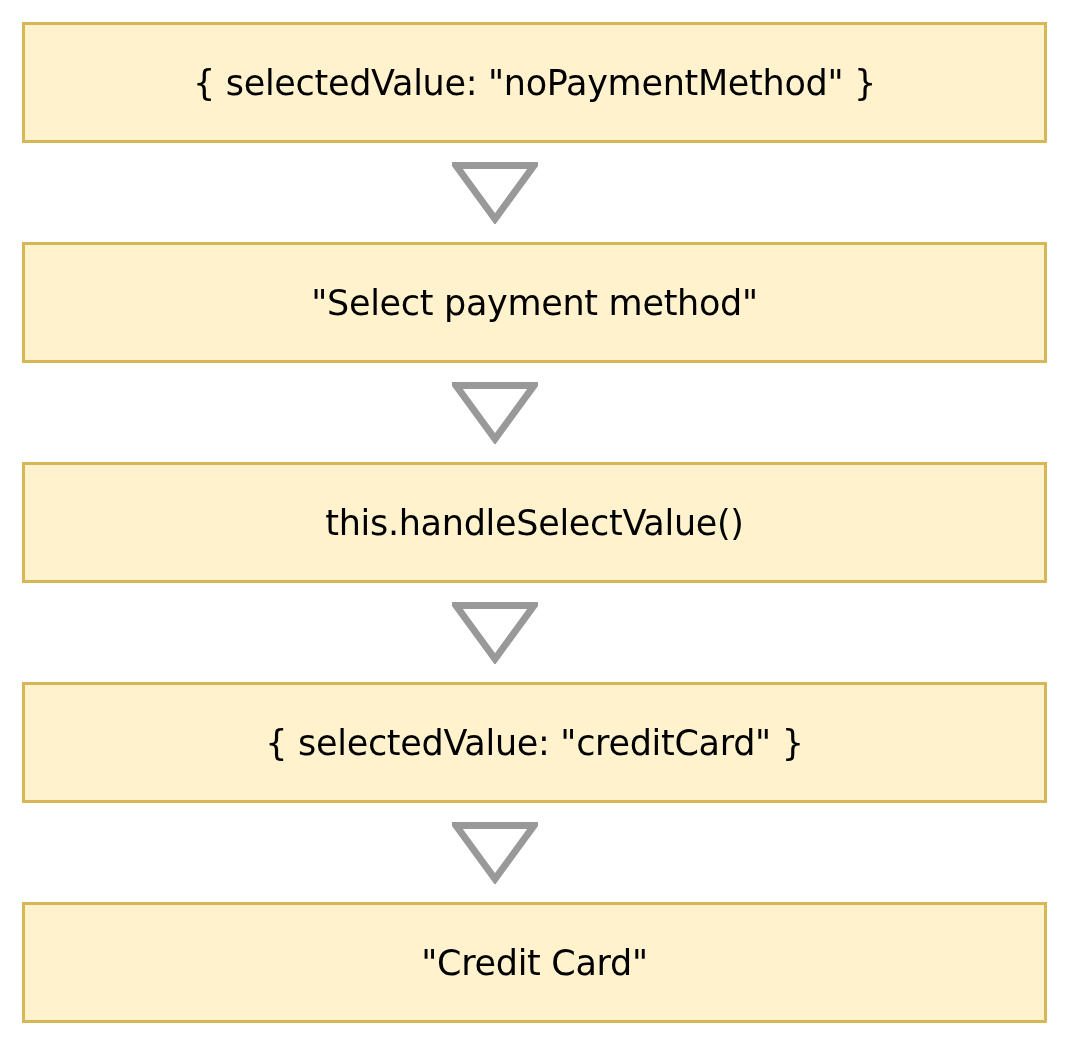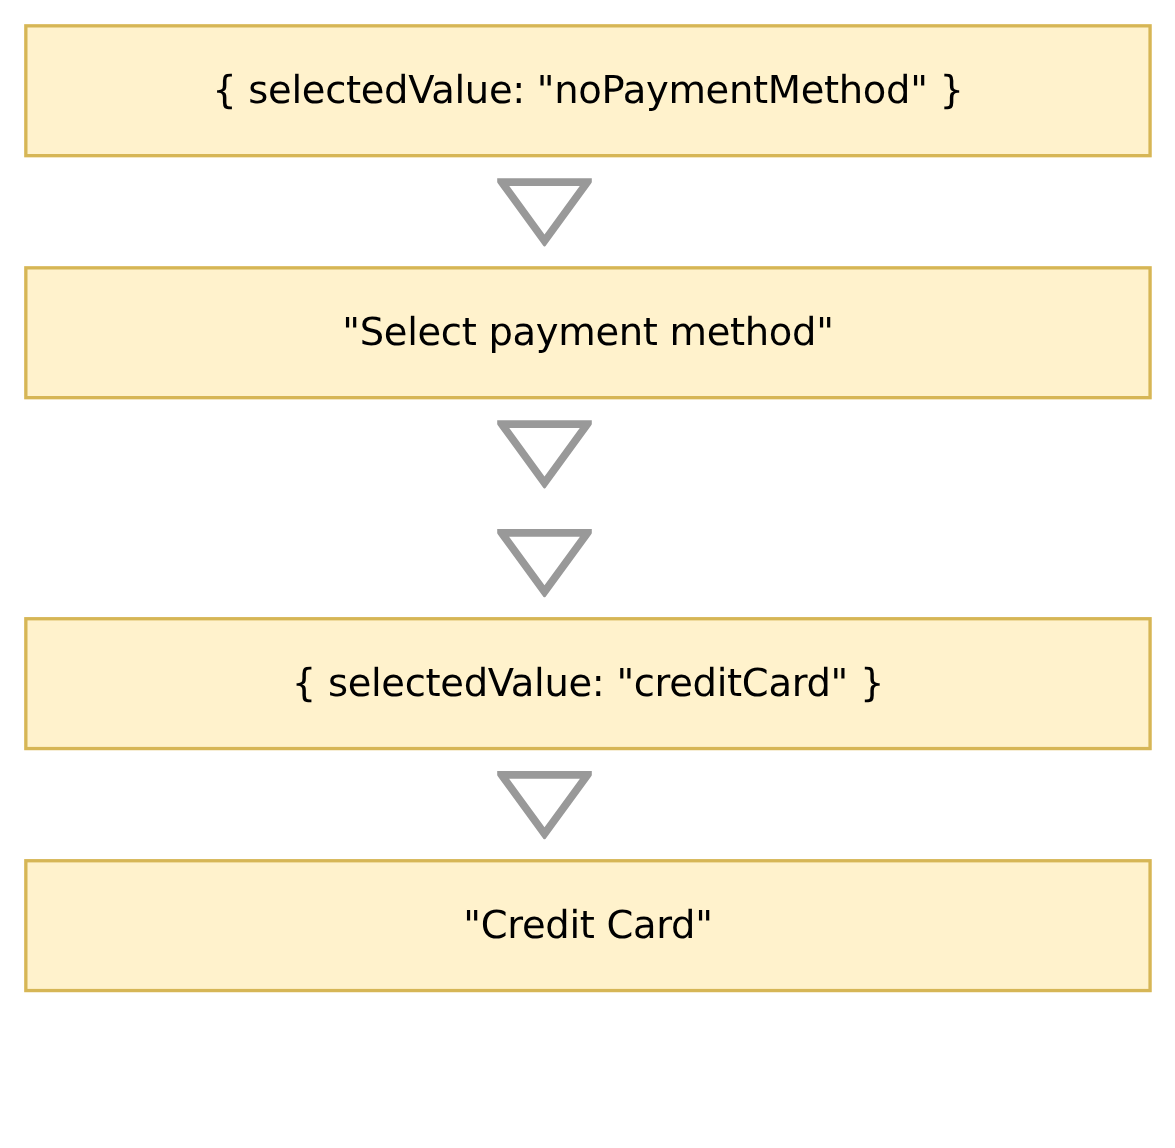--- a/index.html
+++ b/index.html
@@ -62,20 +62,23 @@
   <div class="flow-node">
     <span class="node-label">"Select payment method"</span>
   </div>
 
   <div class="arrow-row">
     <svg width="86" height="63" viewBox="0 0 86 63">
       <polygon points="4,4.5 82,4.5 43,58" fill="none" stroke="#999999" stroke-width="7"></polygon>
     </svg>
   </div>
 
+  <div class="flow-node">
+    <span class="node-label">this.handleSelectValue()</span>
+  </div>
 
   <div class="arrow-row">
     <svg width="86" height="63" viewBox="0 0 86 63">
       <polygon points="4,4.5 82,4.5 43,58" fill="none" stroke="#999999" stroke-width="7"></polygon>
     </svg>
   </div>
 
   <div class="flow-node">
     <span class="node-label">{ selectedValue: "creditCard" }</span>
   </div>

